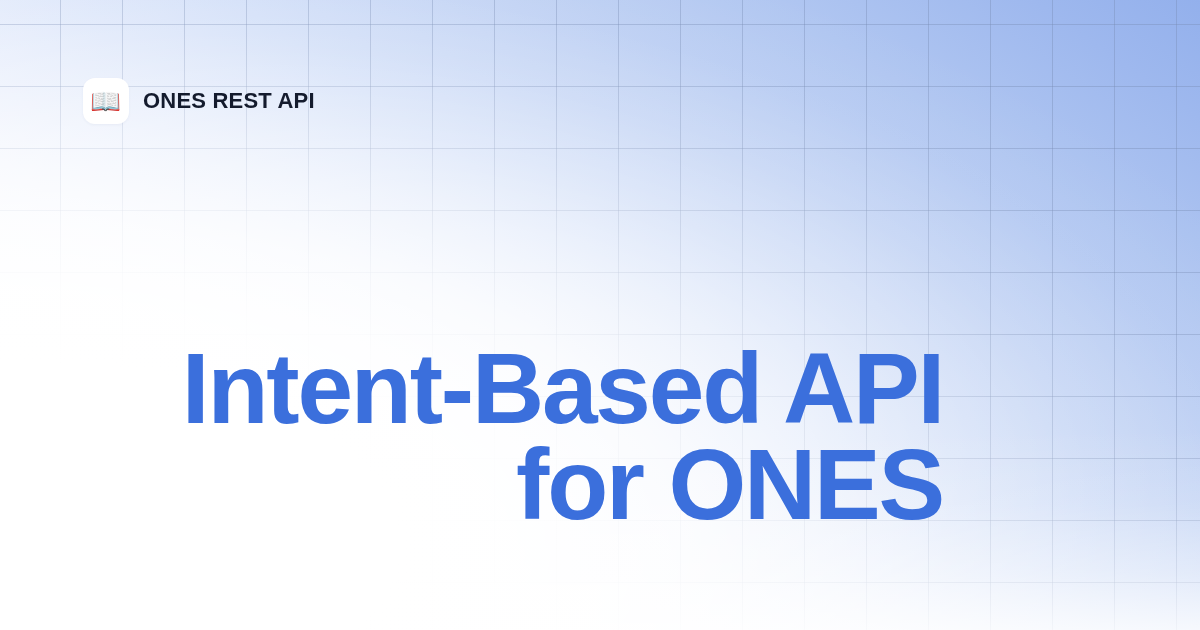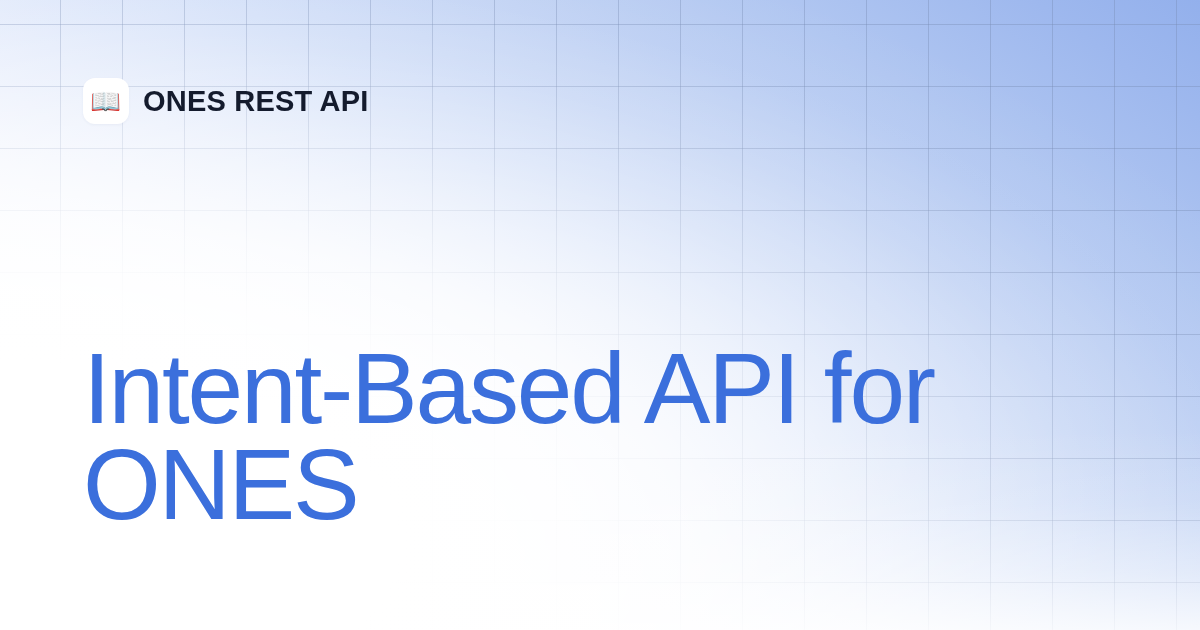--- a/index.html
+++ b/index.html
@@ -110,38 +110,39 @@
     box-shadow: 0 1px 3px rgba(40,60,110,0.05);
   }
 
   #brand-badge .emoji {
     font-size: 25px;
     line-height: 1;
     display: block;
   }
 
   #brand-title {
-    font-size: 29px;
+    font-size: 22px;
     font-weight: bold;
     color: #141b2d;
     letter-spacing: 0.2px;
     white-space: nowrap;
   }
 
   #headline {
     position: absolute;
     left: 0;
     top: 340px;
     width: 860px;
     margin: 0;
     font-size: 100px;
     line-height: 96px;
-    font-weight: normal;
+    font-weight: bold;
     color: #3b6fdc;
     letter-spacing: -2.2px;
+    text-align: right;
   }
 </style>
 </head>
 <body>
 
 <div id="card">
 
   <div class="bg-layer" id="bg-gradient"></div>
   <div class="bg-layer" id="bg-grid"></div>
   <div class="bg-layer" id="bg-glow"></div>

